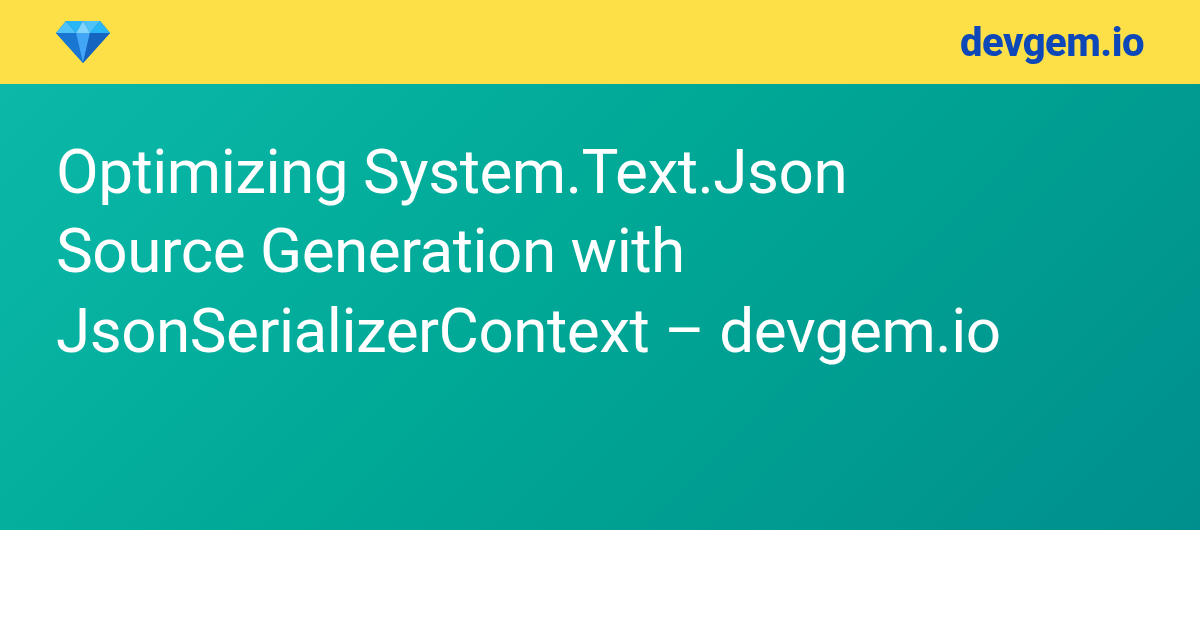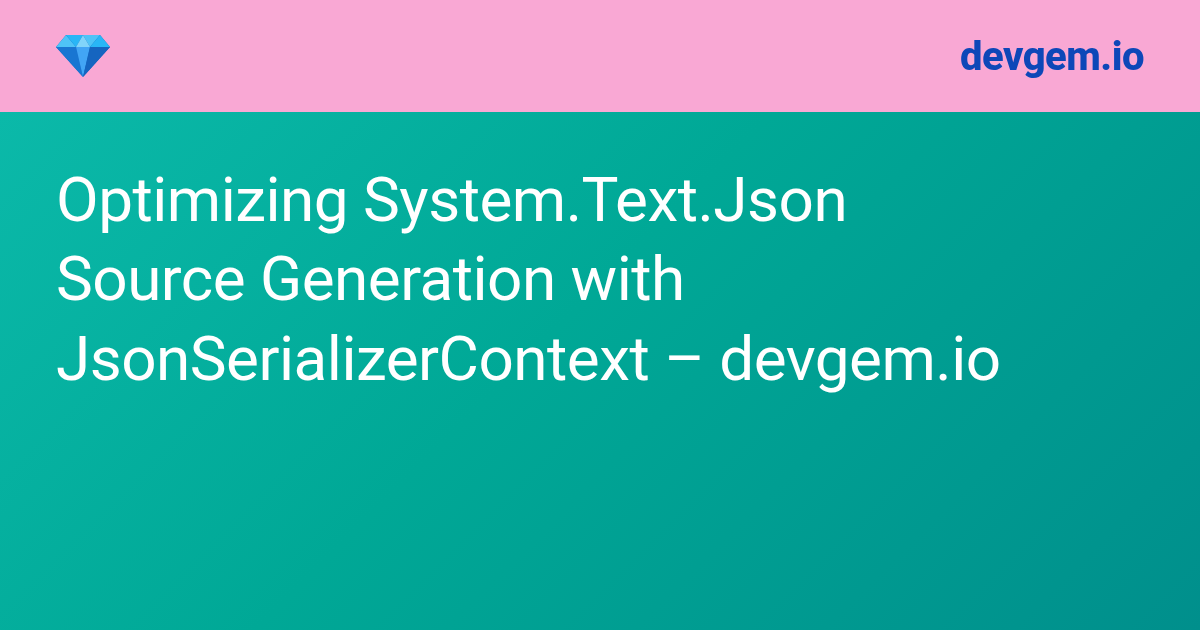--- a/index.html
+++ b/index.html
@@ -7,39 +7,39 @@
       padding: 0;
       box-sizing: border-box;
     }
     body {
       width: 1200px;
       height: 630px;
       font-family: -apple-system, BlinkMacSystemFont, "Segoe UI", Roboto, "Helvetica Neue", Arial, sans-serif;
       overflow: hidden;
     }
     .header {
-      height: 112px;
-      background: #f9a8d4;
+      height: 84px;
+      background: #fde047;
       display: flex;
       align-items: center;
       justify-content: space-between;
       padding: 0 56px 0 56px;
     }
     .logo-gem {
       width: 54px;
       height: 42px;
     }
     .brand-text {
       font-size: 40px;
       font-weight: 800;
       color: #0d47b8;
       letter-spacing: -0.5px;
     }
     .hero {
-      height: 518px;
+      height: 446px;
       background: linear-gradient(135deg, #0bb9a9 0%, #00a896 45%, #008f8c 100%);
       padding: 48px 56px 0 56px;
       display: flex;
       align-items: flex-start;
     }
     .hero-title {
       font-size: 62px;
       font-weight: 400;
       color: #ffffff;
       line-height: 1.28;

